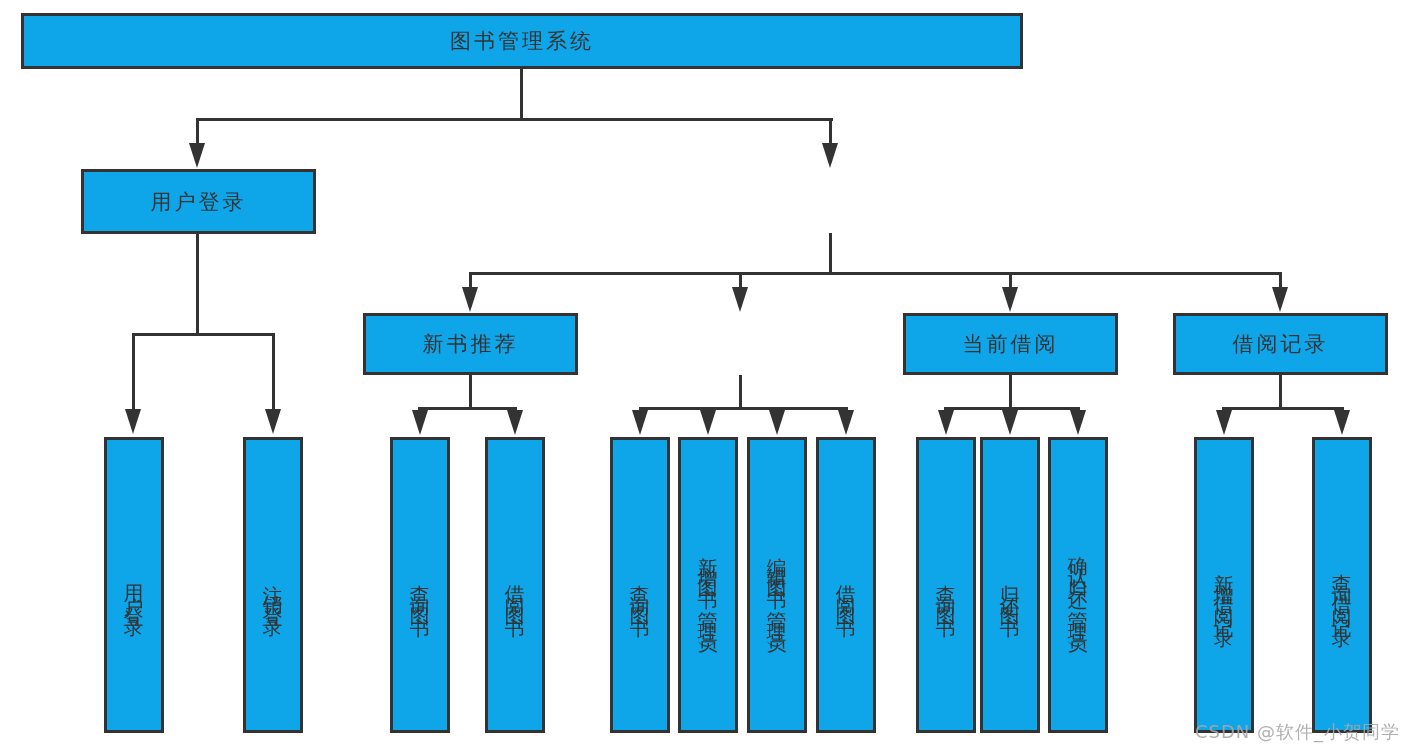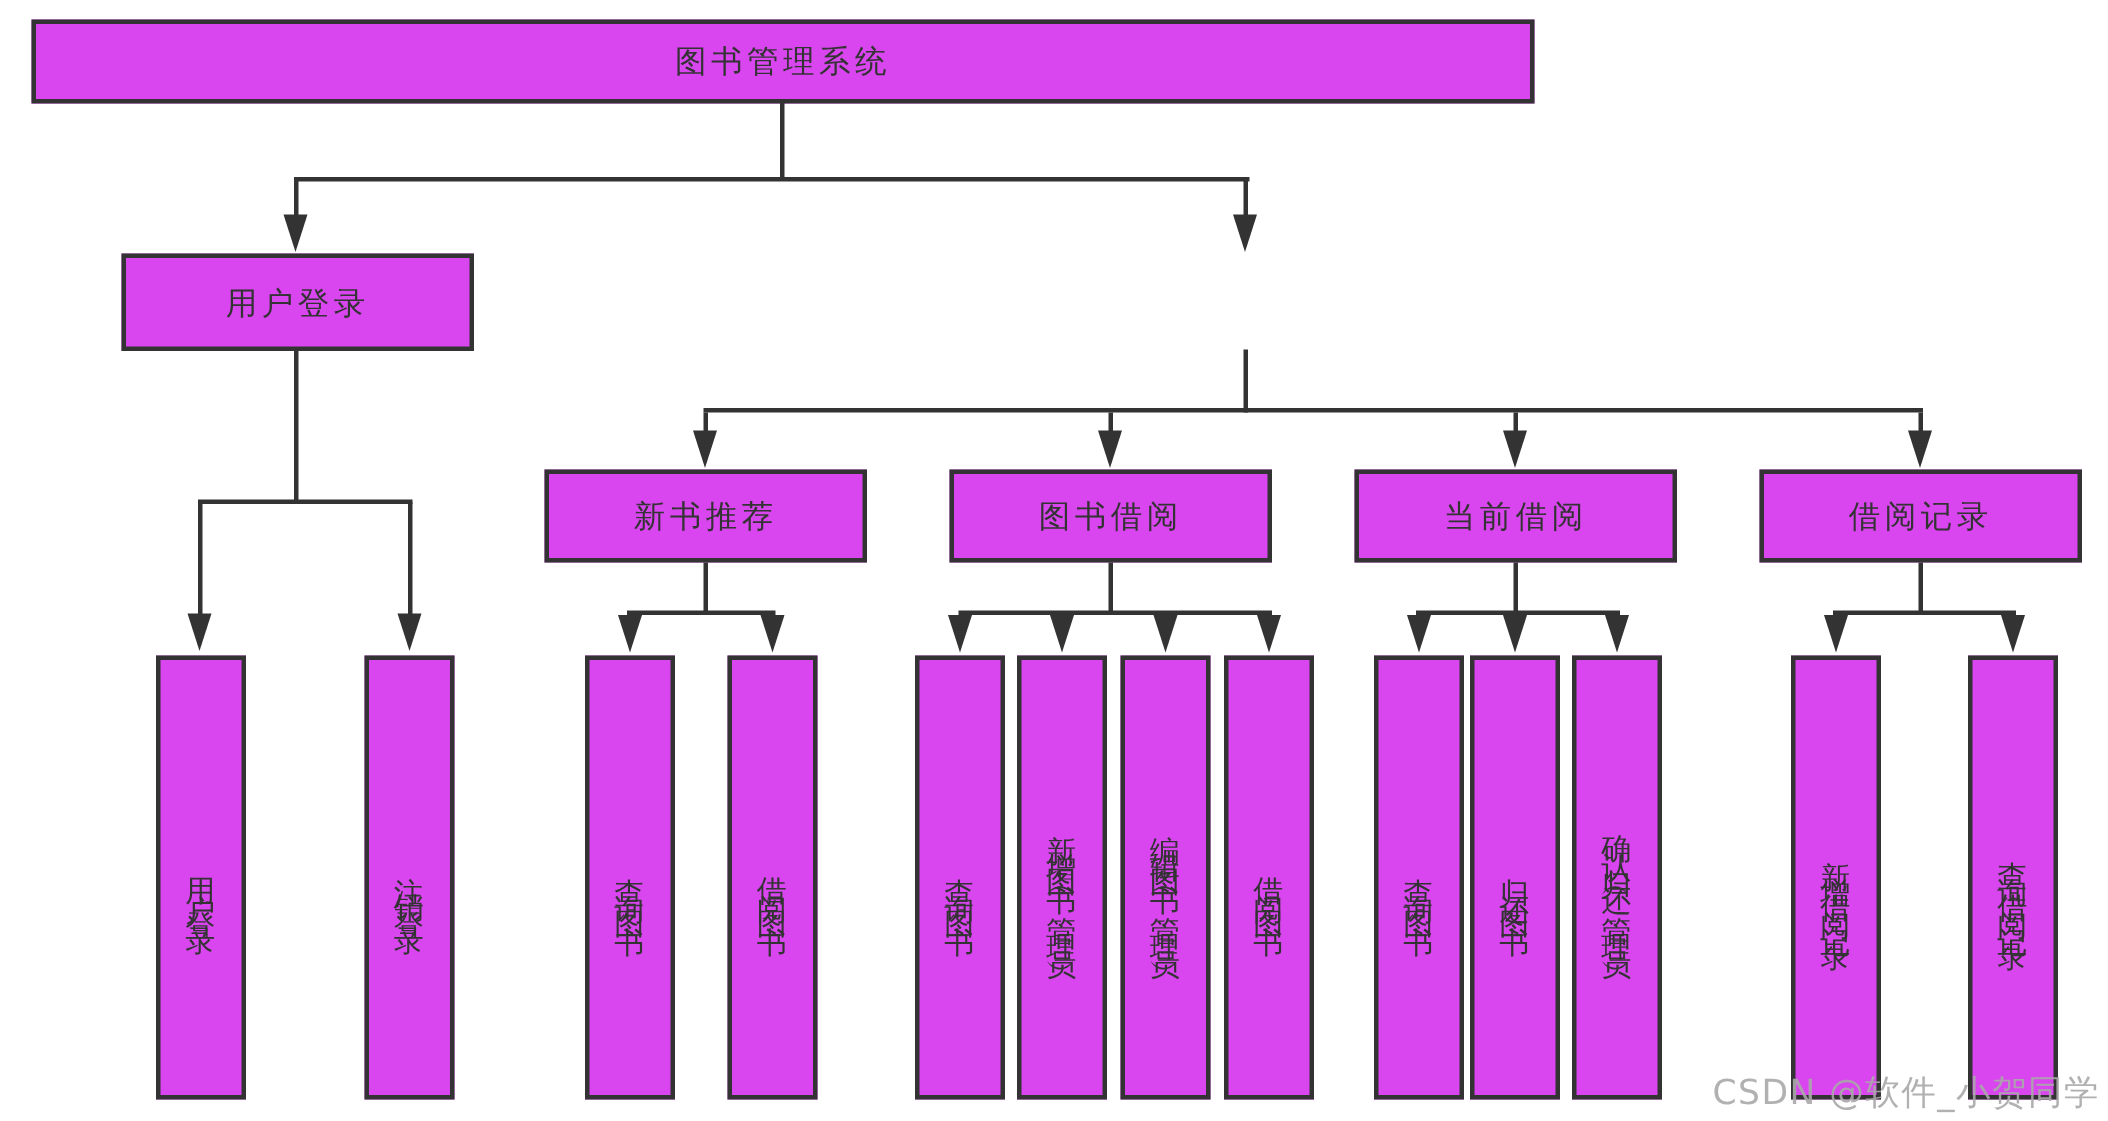--- a/index.html
+++ b/index.html
@@ -2,37 +2,37 @@
 <html><head>
 <meta charset="utf-8">
 <style>
   html,body { margin:0; padding:0; background:#ffffff; }
   .canvas {
     position:relative; width:1405px; height:747px; background:#ffffff;
     font-family:"DejaVu Sans", sans-serif; overflow:hidden;
   }
   .box {
     position:absolute; box-sizing:border-box; border:3px solid #333333;
-    background:#d946ef; display:flex; align-items:center; justify-content:center;
+    background:#0ea5e9; display:flex; align-items:center; justify-content:center;
     color:#333333;
   }
   .hlabel { font-size:21px; letter-spacing:3px; white-space:nowrap; }
   .vlabel {
     writing-mode:vertical-rl; text-orientation:mixed;
     font-size:20px; letter-spacing:11px; line-height:1;
     padding-top:11px; white-space:nowrap;
   }
   .line { position:absolute; background:#333333; }
   .arrow {
     position:absolute; width:0; height:0;
     border-left:8px solid transparent; border-right:8px solid transparent;
     border-top:25px solid #333333;
   }
   .watermark {
-    position:absolute; right:5px; bottom:3px; font-size:23px;
+    position:absolute; right:5px; bottom:3px; font-size:18px;
     color:rgba(168,168,168,0.9); letter-spacing:1px; white-space:nowrap;
   }
 </style>
 </head>
 <body>
 
 <div class="canvas">
 
   <div class="box" style="left:21px;top:13px;width:1002px;height:56px;">
     <span class="hlabel">图书管理系统</span>
@@ -62,23 +62,20 @@
   <div class="arrow" style="left:462px;top:287px;"></div>
   <div class="line" style="left:739px;top:275px;width:3px;height:14px;"></div>
   <div class="arrow" style="left:732px;top:287px;"></div>
   <div class="line" style="left:1009px;top:275px;width:3px;height:14px;"></div>
   <div class="arrow" style="left:1002px;top:287px;"></div>
   <div class="line" style="left:1279px;top:275px;width:3px;height:14px;"></div>
   <div class="arrow" style="left:1272px;top:287px;"></div>
 
   <div class="box" style="left:363px;top:313px;width:215px;height:62px;">
     <span class="hlabel">新书推荐</span>
-  </div>
-  <div class="box" style="left:633px;top:313px;width:215px;height:62px;">
-    <span class="hlabel">图书借阅</span>
   </div>
   <div class="box" style="left:1173px;top:313px;width:215px;height:62px;">
     <span class="hlabel">借阅记录</span>
   </div>
   <div class="box" style="left:903px;top:313px;width:215px;height:62px;">
     <span class="hlabel">当前借阅</span>
   </div>
 
   <div class="line" style="left:469px;top:375px;width:3px;height:34px;"></div>
   <div class="line" style="left:418px;top:407px;width:99px;height:3px;"></div>

